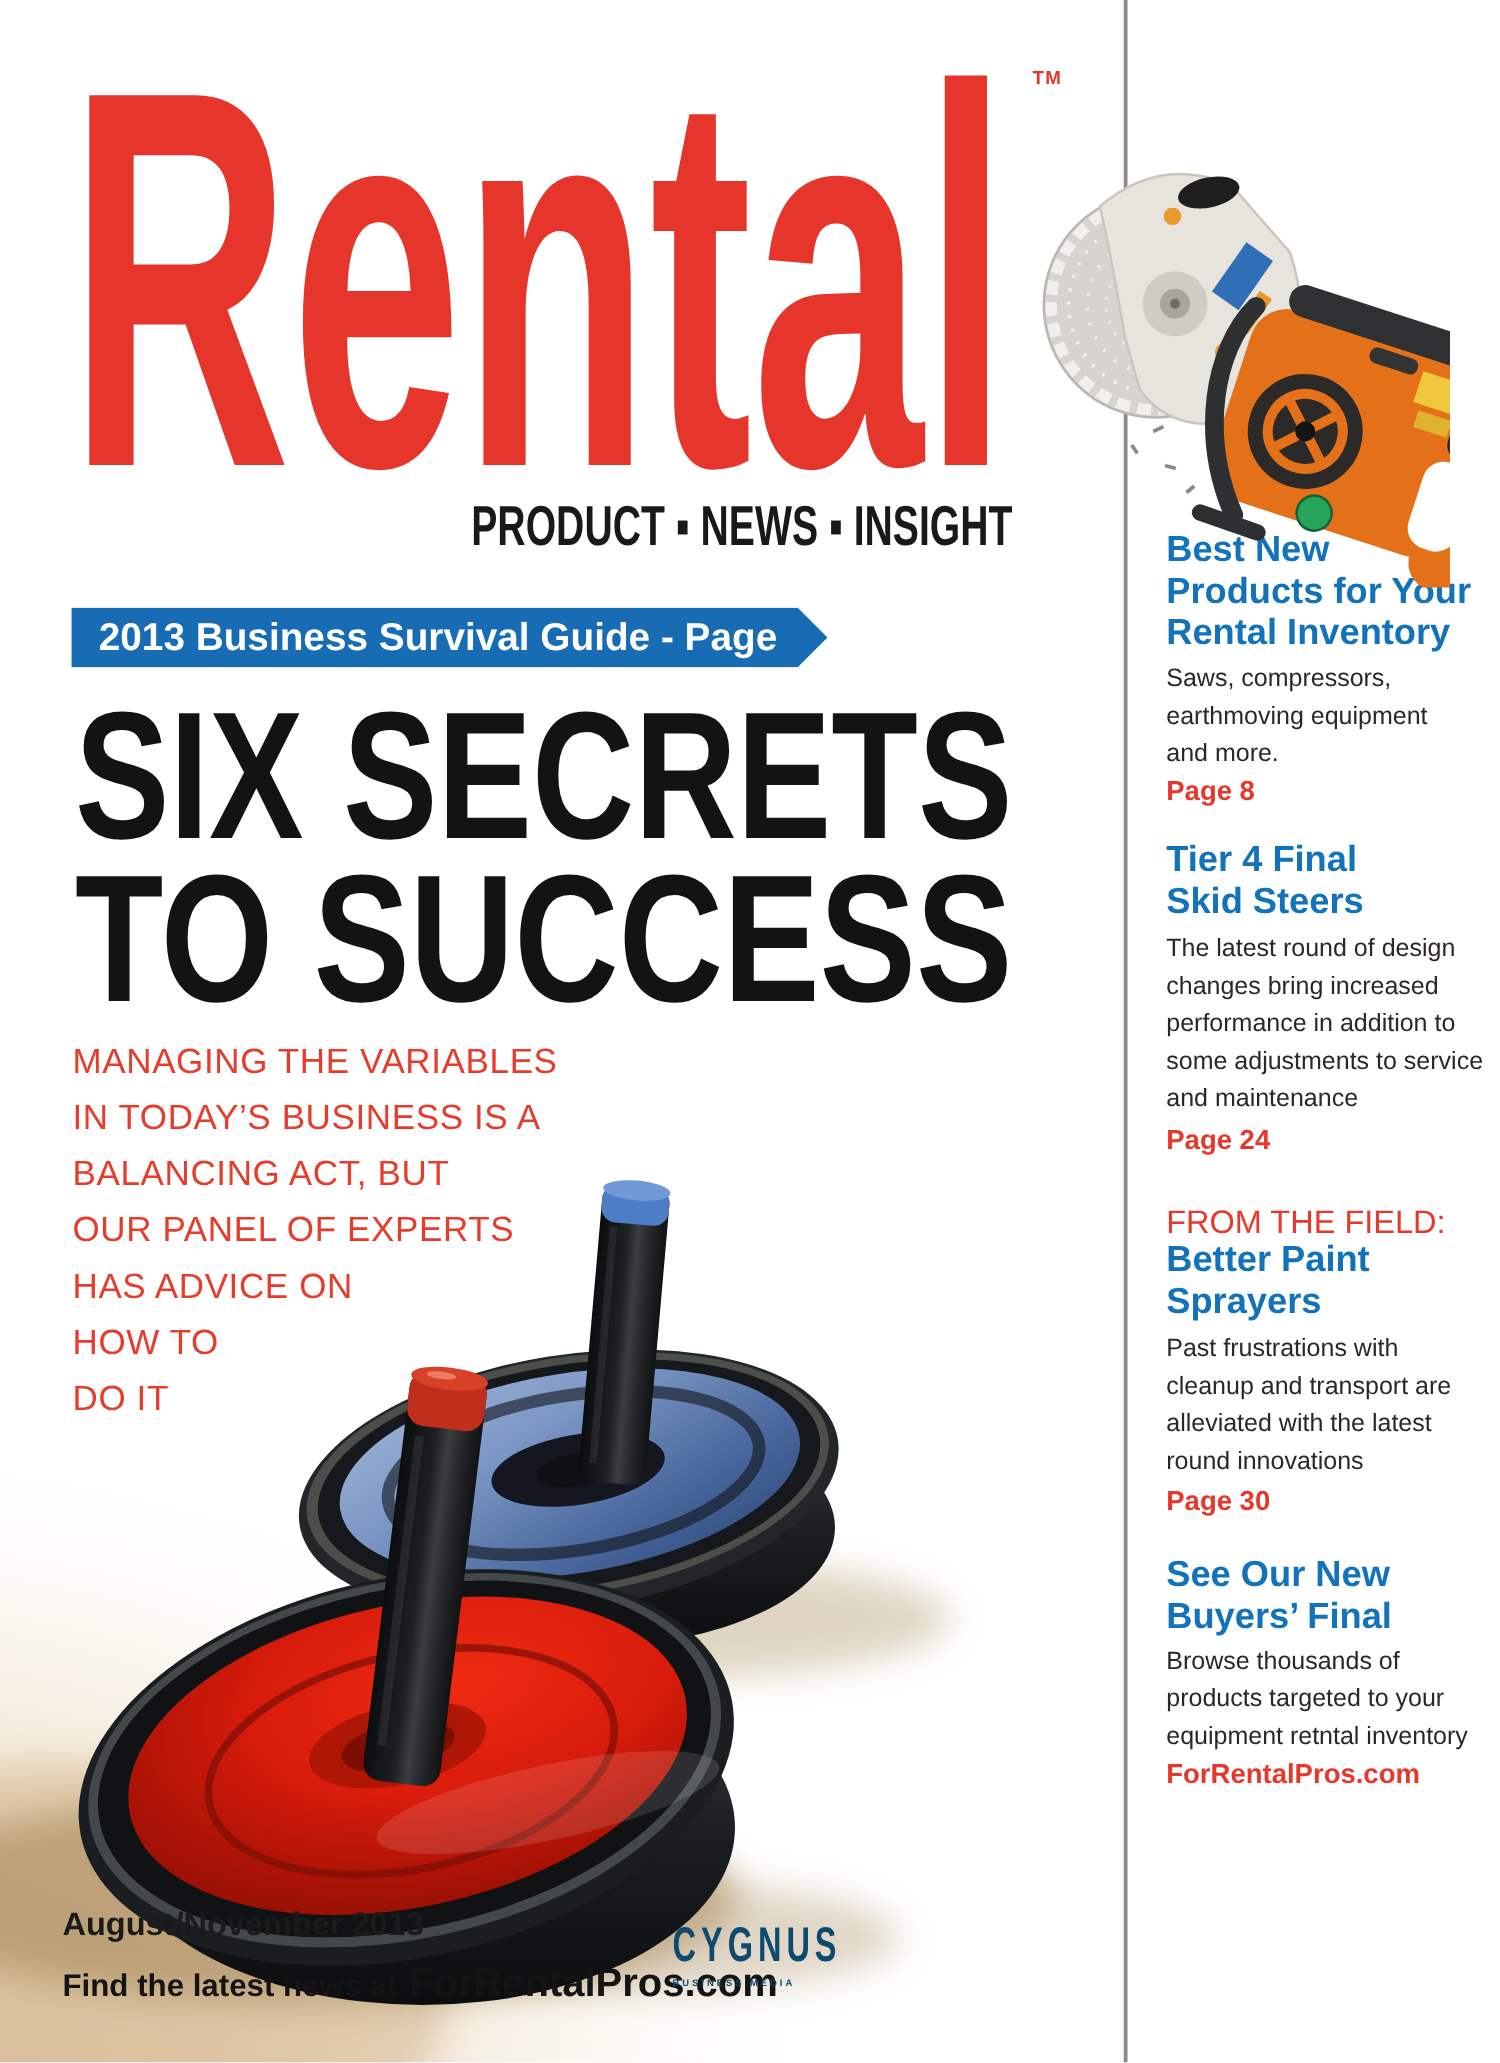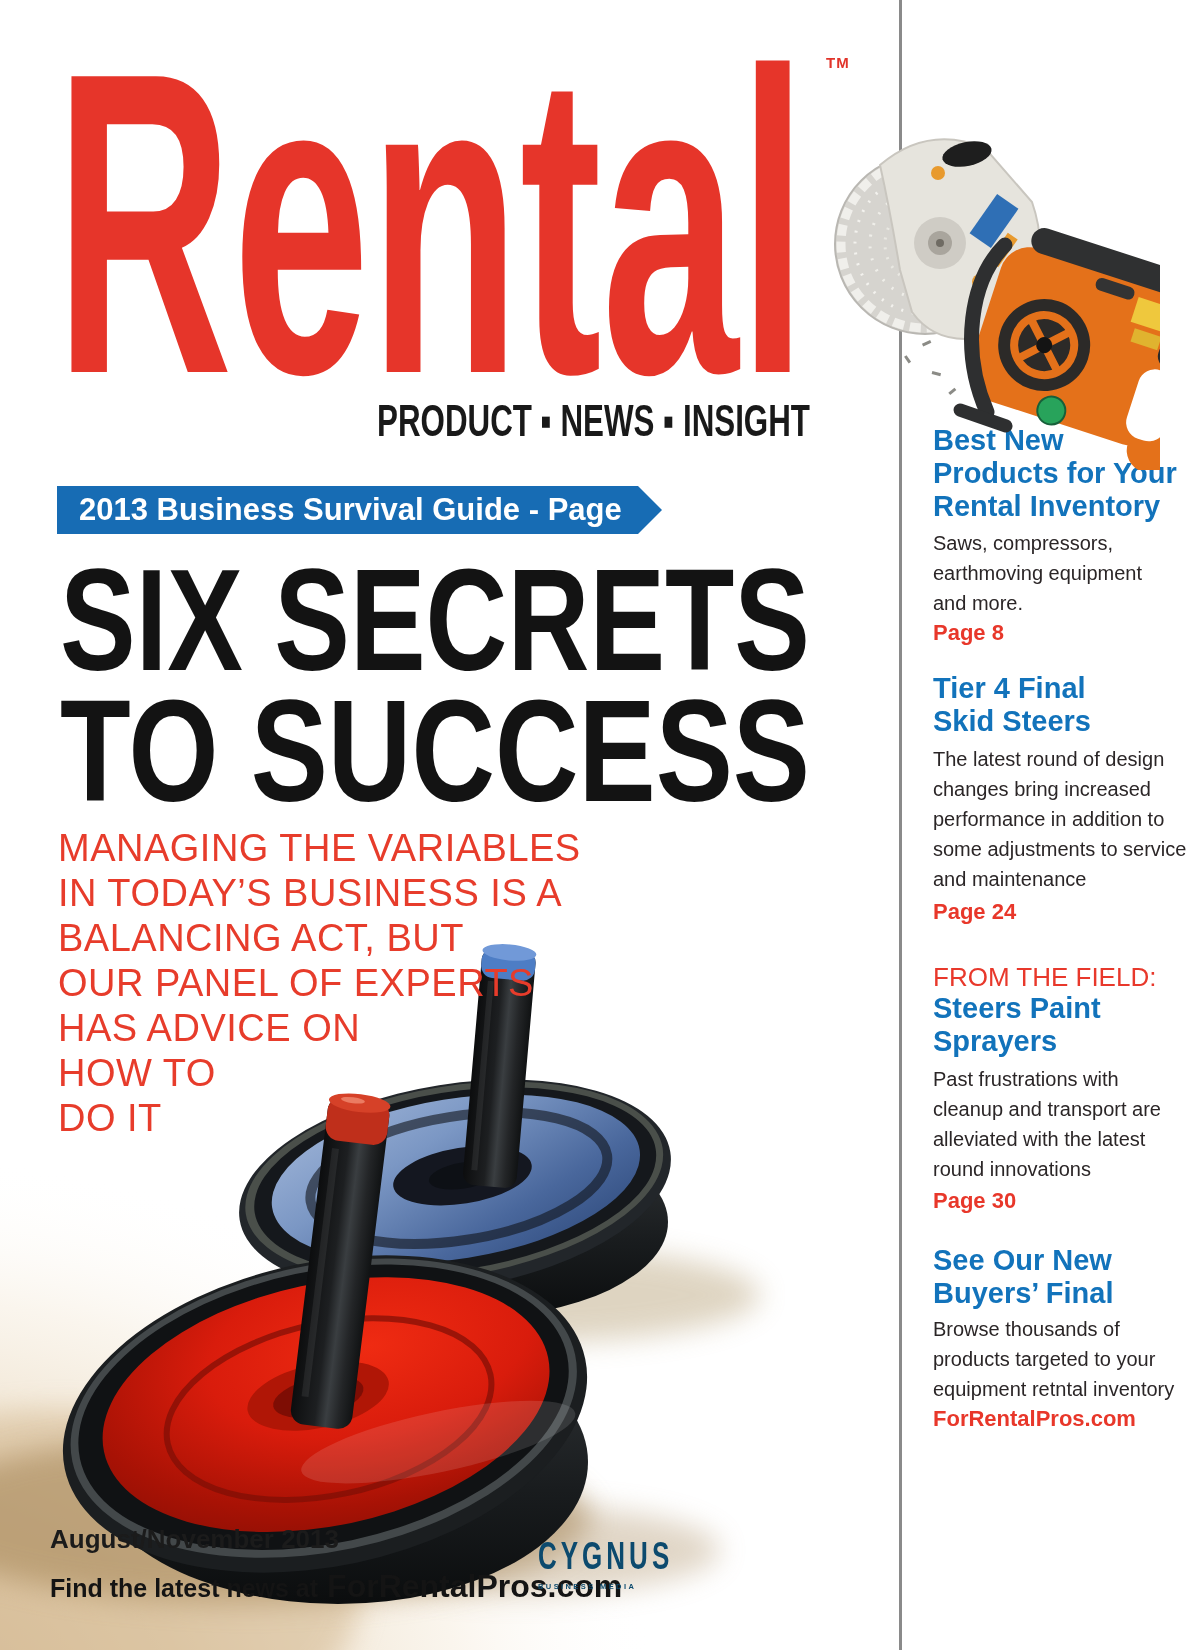--- a/index.html
+++ b/index.html
@@ -21,21 +21,21 @@
     background:#176cb4;color:#ffffff;font-weight:bold;font-size:31px;line-height:48px;
     padding-left:22px;box-sizing:border-box;
     clip-path:polygon(0 0, calc(100% - 24px) 0, 100% 50%, calc(100% - 24px) 100%, 0 100%);
   }
 
   
   #headline-svg{position:absolute;left:55px;top:540px;z-index:3;}
 
   
   #deck{position:absolute;left:58px;top:826px;z-index:3;color:#e73c2b;
-    font-size:38px;line-height:45px;font-weight:400;letter-spacing:.5px;}
+    font-size:28px;line-height:45px;font-weight:400;letter-spacing:.5px;}
 
   
   #tops-photo{position:absolute;left:0;top:850px;z-index:1;}
   
   #saw-photo{position:absolute;left:820px;top:110px;z-index:4;}
 
   
   #sidebar{position:absolute;left:900px;top:0;width:301px;height:1650px;z-index:3;}
   .sb{position:absolute;left:33px;width:255px;}
   .sb-h{color:#1273bb;font-weight:bold;font-size:29px;line-height:33px;}
@@ -235,21 +235,21 @@
     <div>The latest round of design</div>
     <div>changes bring increased</div>
     <div>performance in addition to</div>
     <div>some adjustments to service</div>
     <div>and maintenance</div>
   </div>
   <div class="sb sb-p" style="top:899px">Page 24</div>
 
   <div class="sb sb-k" style="top:962px">FROM THE FIELD:</div>
   <div class="sb sb-h" style="top:992px">
-    <div>Steers Paint</div>
+    <div>Better Paint</div>
     <div>Sprayers</div>
   </div>
   <div class="sb sb-b" style="top:1064px">
     <div>Past frustrations with</div>
     <div>cleanup and transport are</div>
     <div>alleviated with the latest</div>
     <div>round innovations</div>
   </div>
   <div class="sb sb-p" style="top:1188px">Page 30</div>
 

